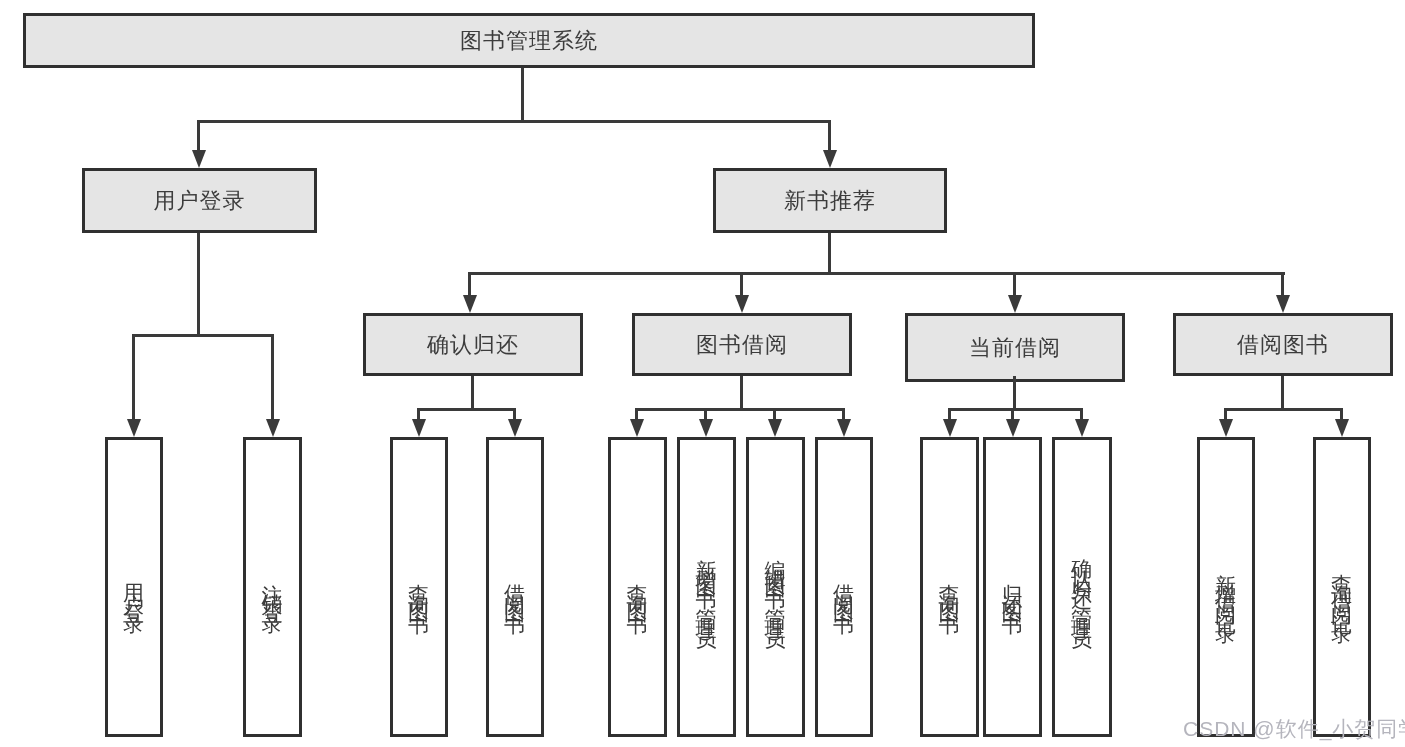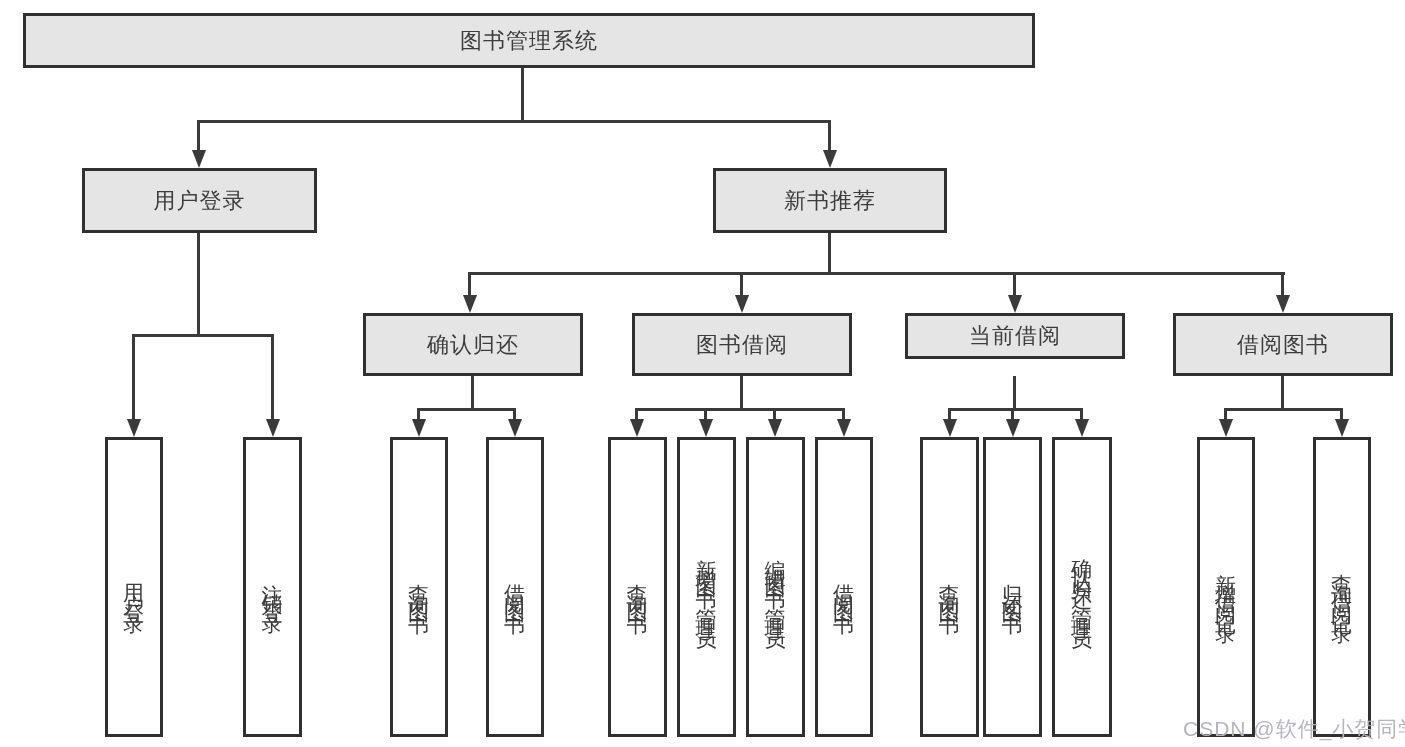--- a/index.html
+++ b/index.html
@@ -62,21 +62,21 @@
 
 <div class="canvas">
 
   <div class="box" style="left:23px;top:13px;width:1012px;height:55px;">图书管理系统</div>
 
   <div class="box" style="left:82px;top:168px;width:235px;height:65px;">用户登录</div>
   <div class="box" style="left:713px;top:168px;width:234px;height:65px;">新书推荐</div>
 
   <div class="box" style="left:363px;top:313px;width:220px;height:63px;">确认归还</div>
   <div class="box" style="left:632px;top:313px;width:220px;height:63px;">图书借阅</div>
-  <div class="box" style="left:905px;top:313px;width:220px;height:46px;">当前借阅</div>
+  <div class="box" style="left:905px;top:313px;width:220px;height:69px;">当前借阅</div>
   <div class="box" style="left:1173px;top:313px;width:220px;height:63px;">借阅图书</div>
 
   <div class="leaf" style="left:105px;width:58px;">用户登录</div>
   <div class="leaf" style="left:243px;width:59px;">注销登录</div>
   <div class="leaf" style="left:390px;width:58px;">查询图书</div>
   <div class="leaf" style="left:486px;width:58px;">借阅图书</div>
   <div class="leaf" style="left:608px;width:59px;">查询图书</div>
   <div class="leaf" style="left:677px;width:59px;">新增图书（管理员）</div>
   <div class="leaf" style="left:746px;width:59px;">编辑图书（管理员）</div>
   <div class="leaf" style="left:815px;width:58px;">借阅图书</div>

